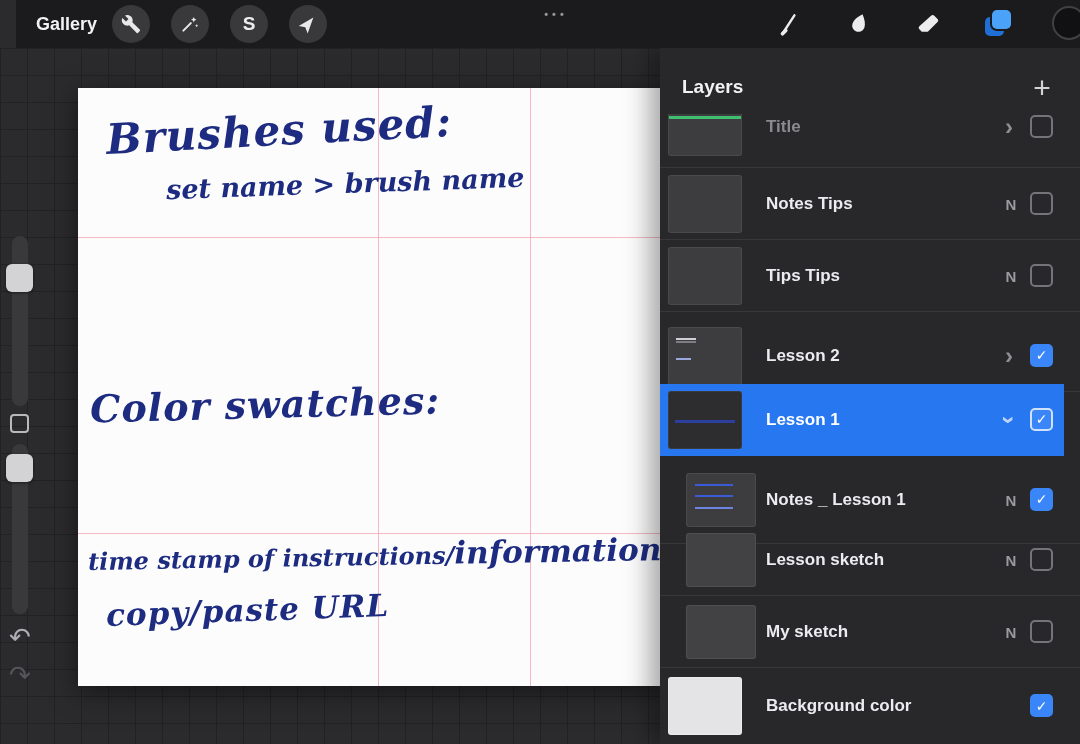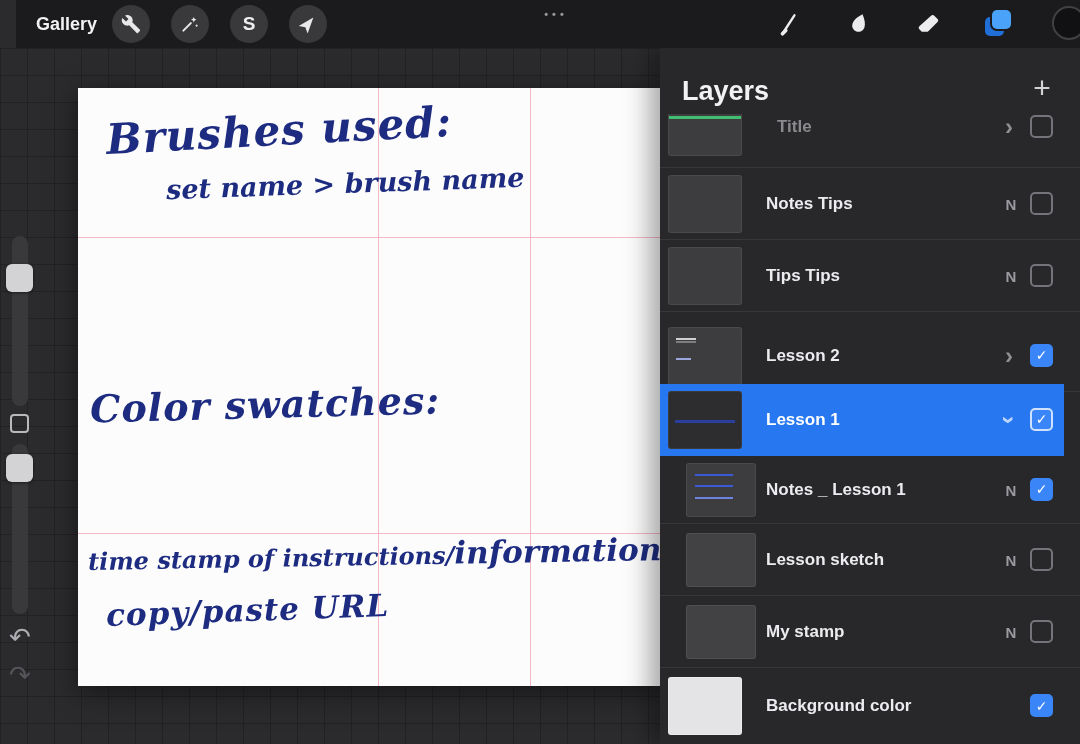--- a/index.html
+++ b/index.html
@@ -77,21 +77,21 @@
   .redo { color:#56565a; }
 
   
   .panel {
     position:absolute; left:660px; top:48px; width:420px; height:696px;
     background:#28282a; z-index:20; box-shadow:-10px 0 24px rgba(0,0,0,.35); overflow:hidden;
   }
   .panel-header {
     position:absolute; left:0; top:0; width:420px; height:66px; background:#28282a; z-index:10;
   }
-  .panel-title { position:absolute; left:22px; top:28px; color:#f2f2f4; font-size:27px; font-weight:700; }
+  .panel-title { position:absolute; left:22px; top:28px; color:#f2f2f4; font-size:19px; font-weight:700; }
   .add-layer { position:absolute; left:362px; top:20px; width:40px; height:40px; text-align:center;
                line-height:40px; color:#d4d4d7; font-size:30px; font-weight:300; }
 
   .lrow { position:absolute; left:0; width:420px; border-bottom:1px solid rgba(255,255,255,0.08); box-sizing:border-box; }
   .lrow.selected { width:404px; background:#2677f0; border-bottom-color:transparent; }
   .thumb {
     position:absolute; left:8px; top:50%; margin-top:-29px; width:74px; height:58px;
     background:#3d3d40; border-radius:3px; border:1px solid rgba(255,255,255,0.07);
     box-sizing:border-box; overflow:hidden;
   }
@@ -101,21 +101,21 @@
   .thumb.t-lesson2::after { content:""; position:absolute; left:7px; top:30px; width:15px; height:2px; background:#9aa6dd; }
   .thumb.t-lesson1 { background:#2d2d30; }
   .thumb.t-lesson1::before{ content:""; position:absolute; left:6px; top:50%; width:60px; height:3px; background:#2b3f9e; }
   .thumb.t-notes1::before { content:""; position:absolute; left:8px; top:10px; width:38px; height:2px;
                             background:#3b5bd6; box-shadow:0 11px 0 #3b5bd6, 0 23px 0 #6c84e0; }
   .thumb.t-plain2 { background:#424245; }
   .thumb.t-white { background:#e4e4e6; border-color:rgba(255,255,255,.25); }
 
   .lname { position:absolute; left:106px; top:50%; transform:translateY(-50%);
            color:#ececf0; font-size:17px; font-weight:700; }
-  .lrow.dim .lname { color:#8a8a8e;margin-left:11px; }
+  .lrow.dim .lname { color:#8a8a8e; }
   .lrow.selected .lname { color:#ffffff; }
 
   .blend { position:absolute; left:340px; top:50%; transform:translateY(-50%); width:22px;
            text-align:center; color:#9a9aa0; font-size:15px; font-weight:600; }
   .chev  { position:absolute; left:338px; top:50%; transform:translateY(-50%); width:22px;
            text-align:center; color:#8e8e93; font-size:24px; font-weight:700; }
   .chev.down { transform:translateY(-50%) rotate(90deg); color:#bcd4fb; }
 
   .cbox { position:absolute; left:370px; top:50%; margin-top:-12px; width:23px; height:23px;
           border-radius:5px; border:2px solid #74747a; box-sizing:border-box;
@@ -244,39 +244,39 @@
 
     <div class="lrow selected" style="top:336px;height:72px">
       <div class="thumb t-lesson1"></div>
       <div class="lname">Lesson 1</div>
       <div class="chev down">›</div>
       <div class="cbox checked">
           <span class="tick">✓</span>
         </div>
     </div>
 
-    <div class="lrow" style="top:408px;height:68px">
+    <div class="lrow" style="top:408px;height:88px">
       <div class="thumb indent t-notes1"></div>
       <div class="lname">Notes _ Lesson 1</div>
       <div class="blend">N</div>
       <div class="cbox checked">
           <span class="tick">✓</span>
         </div>
     </div>
 
     <div class="lrow" style="top:476px;height:72px">
       <div class="thumb indent t-plain2"></div>
       <div class="lname">Lesson sketch</div>
       <div class="blend">N</div>
       <div class="cbox"></div>
     </div>
 
     <div class="lrow" style="top:548px;height:72px">
       <div class="thumb indent t-plain2"></div>
-      <div class="lname">My stamp</div>
+      <div class="lname">My sketch</div>
       <div class="blend">N</div>
       <div class="cbox"></div>
     </div>
 
     <div class="lrow" style="top:620px;height:76px;border-bottom:none">
       <div class="thumb t-white"></div>
       <div class="lname">Background color</div>
       <div class="cbox checked">
           <span class="tick">✓</span>
         </div>

